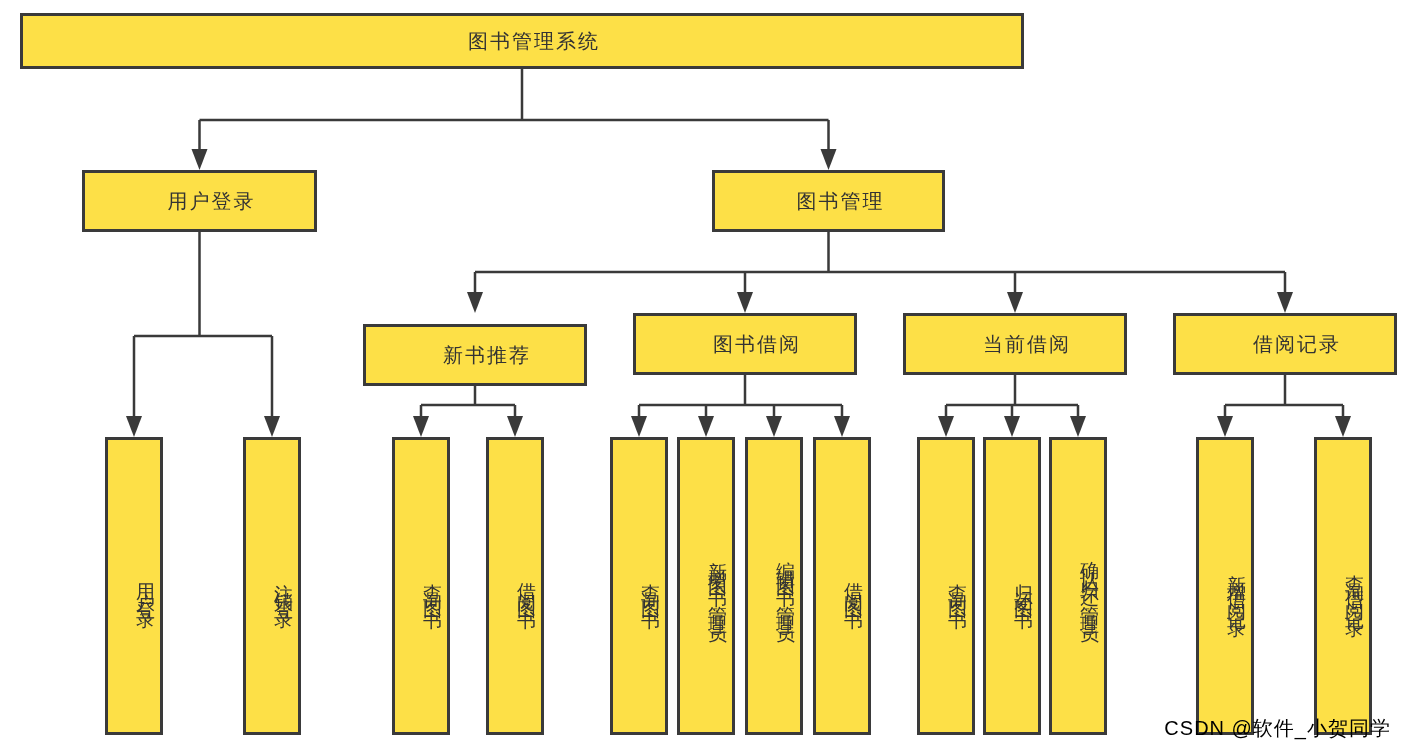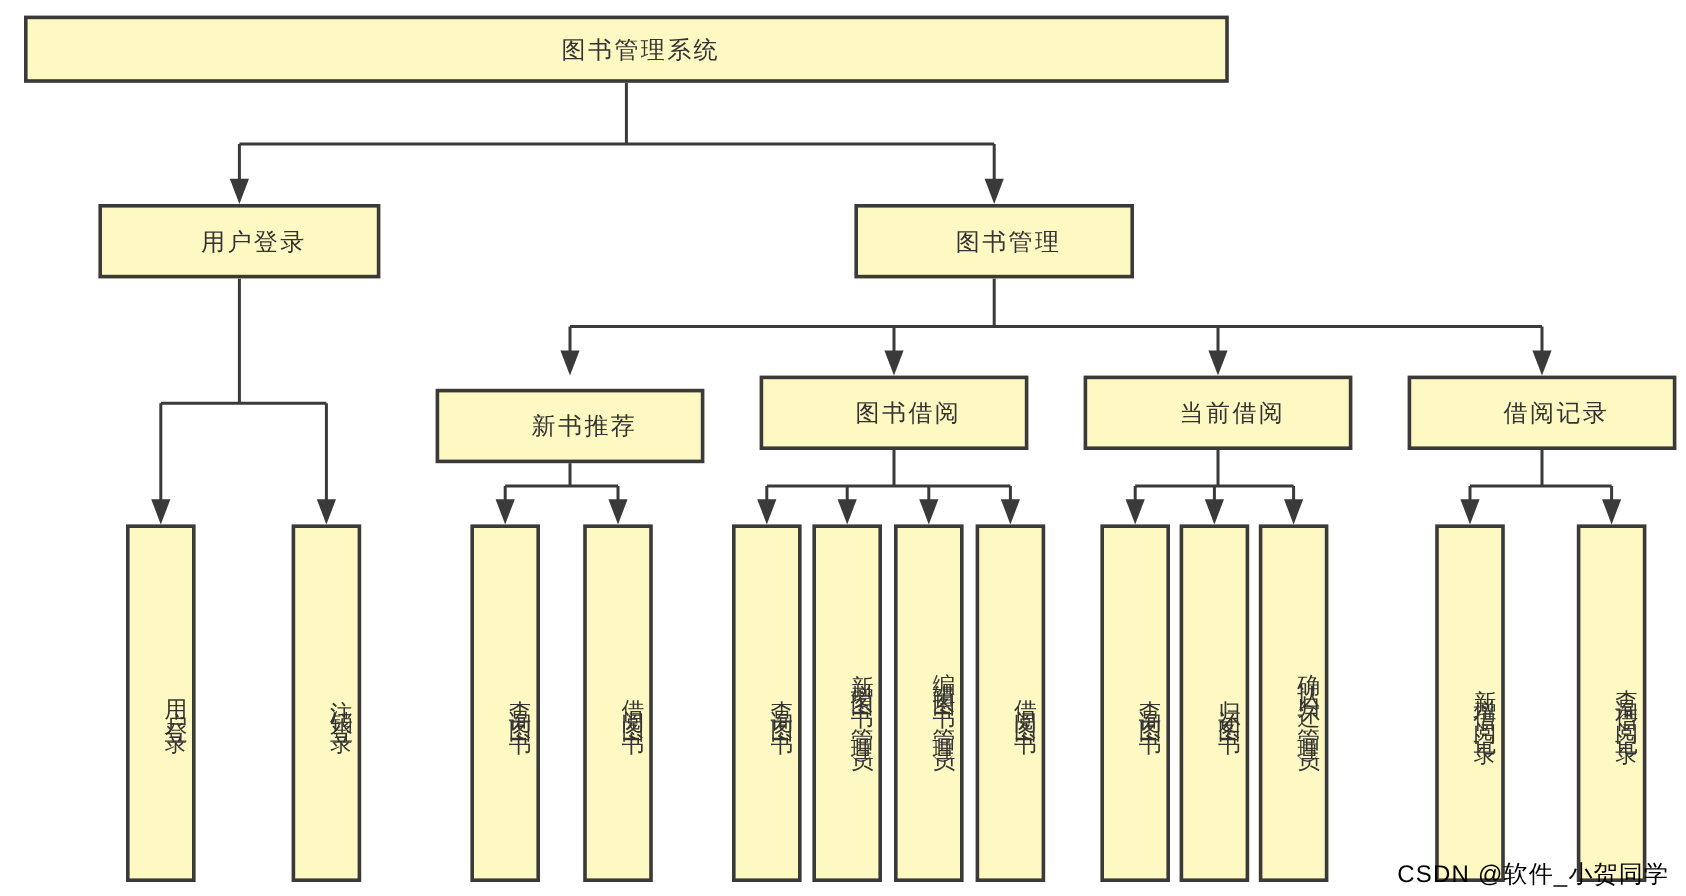--- a/index.html
+++ b/index.html
@@ -27,21 +27,21 @@
     stroke-width: 2.5;
   }
   svg.connectors polygon {
     fill: #3a3a3a;
     stroke: none;
   }
   .node {
     position: absolute;
     box-sizing: border-box;
     border: 3px solid #3a3a3a;
-    background: #fef9c3;
+    background: #fde047;
     display: flex;
     align-items: center;
     justify-content: center;
     color: #333333;
     z-index: 2;
     padding-left: 24px;
   }
   .node.h {
     font-size: 20px;
     letter-spacing: 2px;

